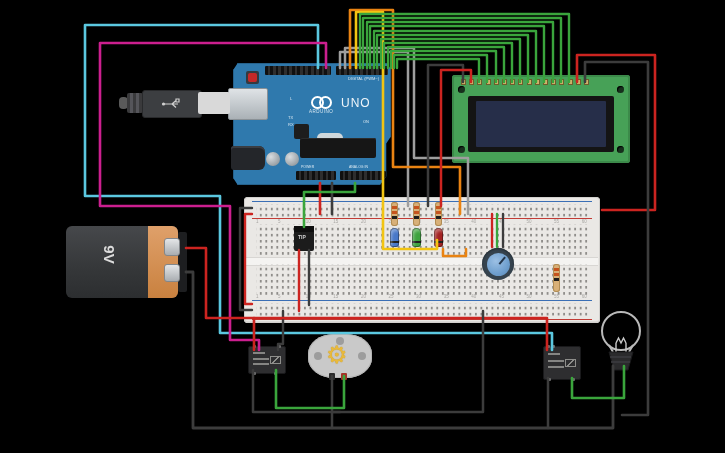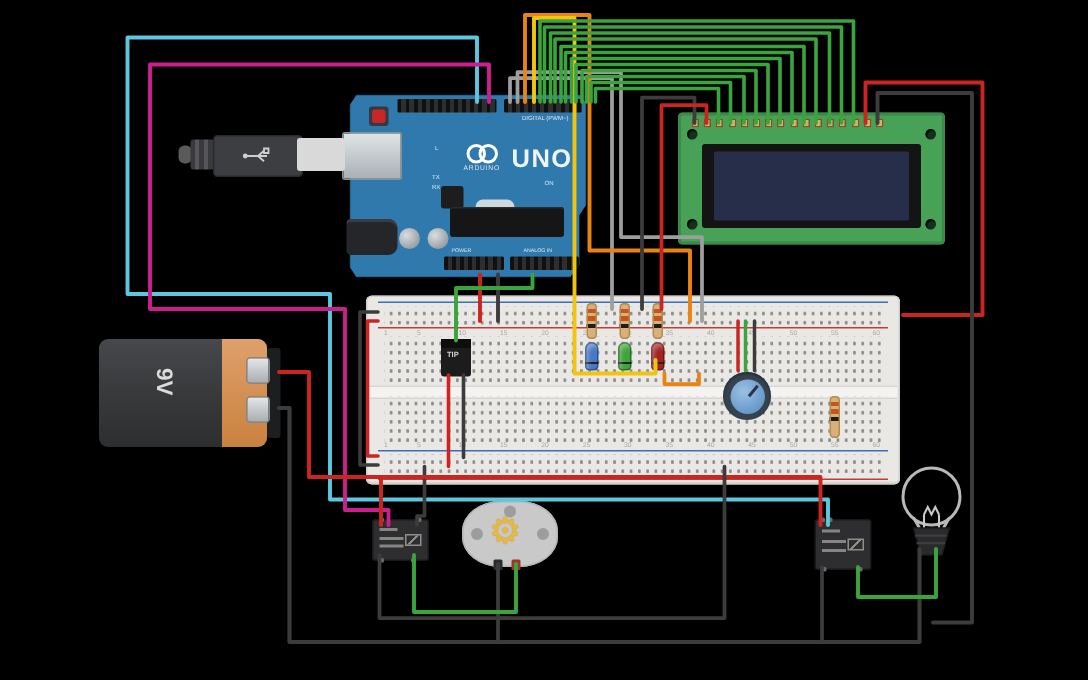--- a/index.html
+++ b/index.html
@@ -7,21 +7,21 @@
           font-family:"Liberation Sans",sans-serif;}
   .abs{position:absolute;}
 
   
   #arduino{left:233px;top:63px;width:158px;height:122px;background:#2f79ad;
     border-radius:4px;clip-path:polygon(3% 0,97% 0,100% 5%,100% 60%,97% 66%,97% 93%,93% 100%,3% 100%,0 94%,0 6%);
     box-shadow:inset 0 0 0 1px #26628c;}
   .hdr{position:absolute;background:repeating-linear-gradient(90deg,#101010 0 2.6px,#2e2e2e 2.6px 5.4px);
        height:9px;border-radius:1px;}
   .ard-txt{position:absolute;color:#d9e8f2;white-space:nowrap;}
-  #uno-label{font-weight:bold;font-size:17px;color:#eef5fa;letter-spacing:1px;}
+  #uno-label{font-weight:normal;font-size:12px;color:#eef5fa;letter-spacing:1px;}
   .ring{position:absolute;width:9px;height:9px;border:2px solid #fff;border-radius:50%;}
   #ic-main{background:#161616;border-radius:2px;box-shadow:inset 0 1px 0 #2b2b2b;}
   #ic-small{background:#1d1d1d;border-radius:2px;}
   .cap{background:radial-gradient(circle at 35% 35%,#d9dde0,#9aa1a6 70%,#7d8489);border-radius:50%;
        border:1px solid #6c7control377;}
   #reset-btn{background:#343a40;border-radius:2px;}
   #reset-btn b{position:absolute;left:2px;top:2px;width:9px;height:9px;background:#c62828;border-radius:2px;}
   #barrel{background:#24262a;border-radius:3px 6px 6px 3px;box-shadow:inset 0 2px 0 #3a3d42;}
   #white-oval{background:#cfd8dc;border-radius:5px;}
   #usb-port{background:linear-gradient(#dfe3e6,#aab1b6);border:1px solid #8a9196;border-radius:2px;}

